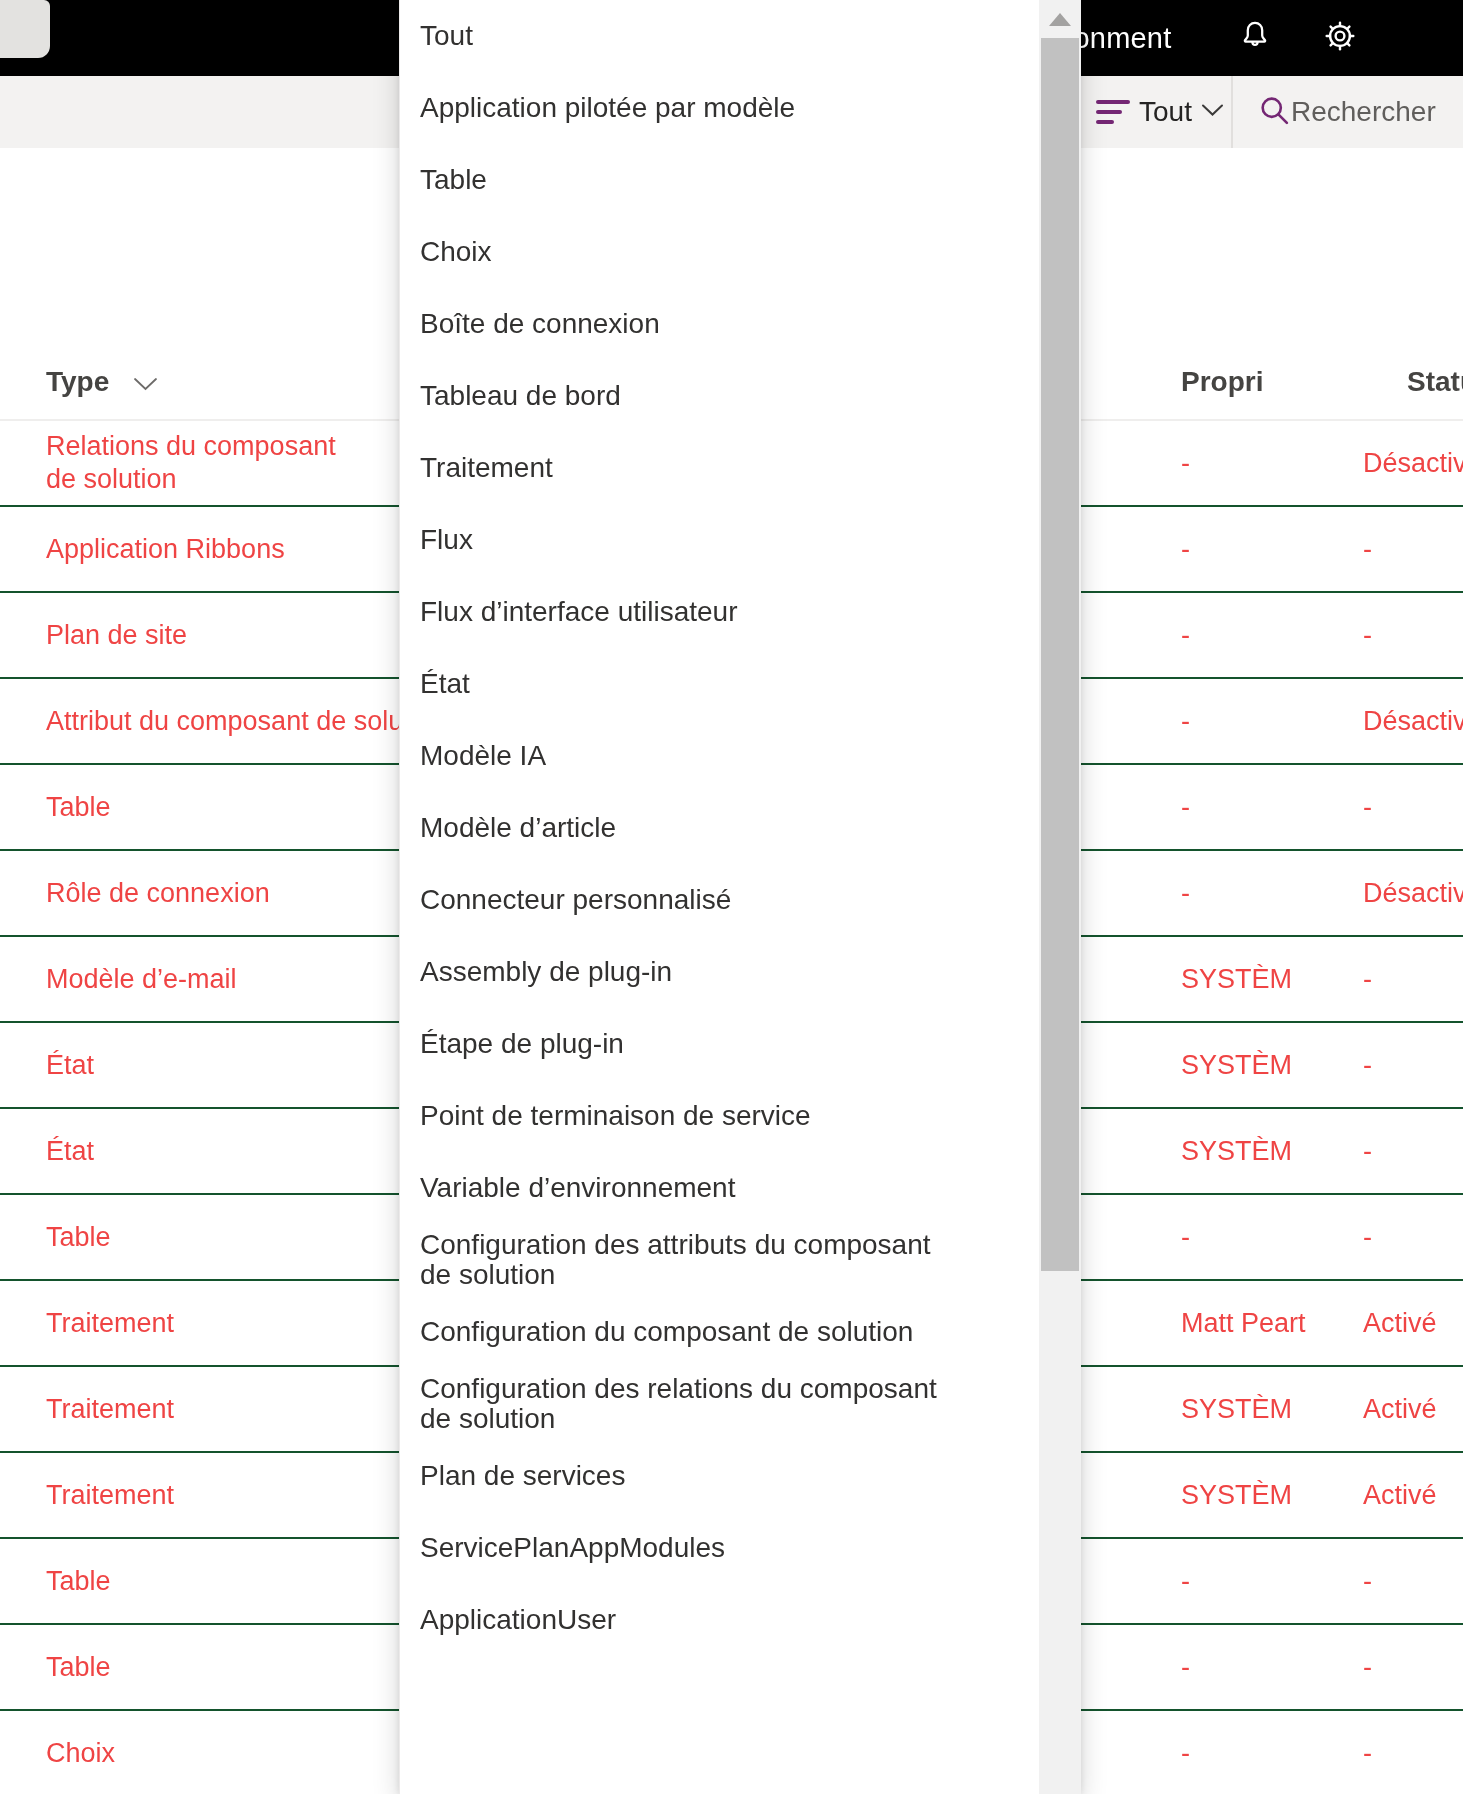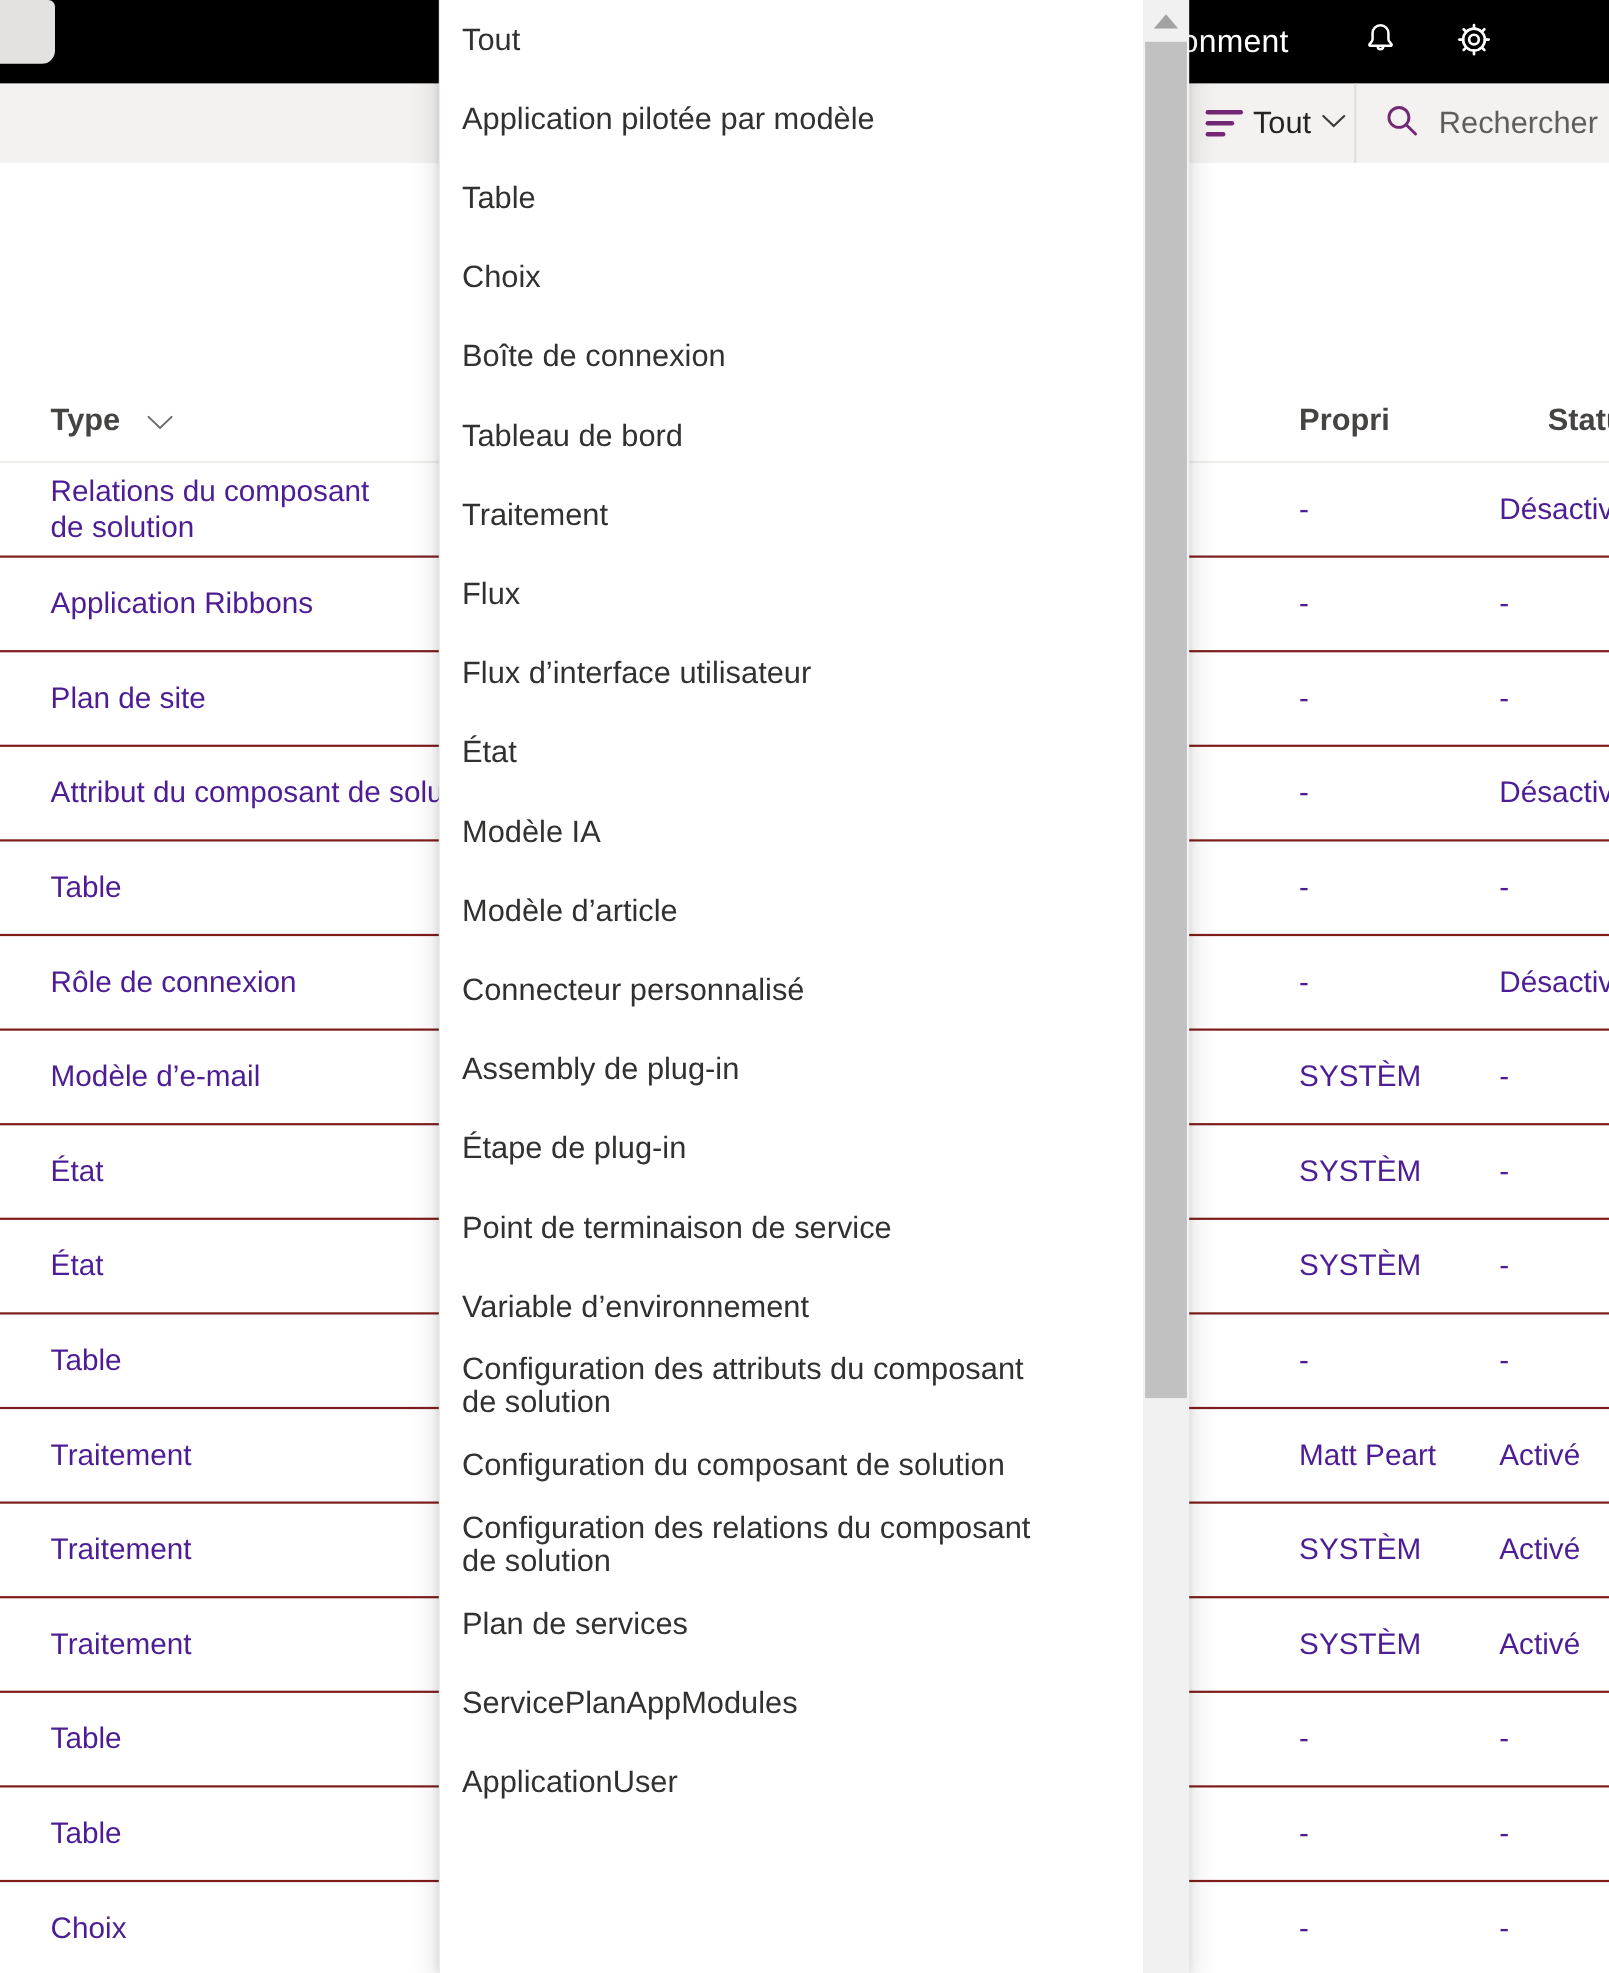--- a/index.html
+++ b/index.html
@@ -15,30 +15,30 @@
   .icon-bell{left:1231px;}
   .icon-gear{left:1316px;}
   
   .toolbar{position:absolute;left:0;top:76px;width:1463px;height:72px;background:#f3f2f1;}
   .filter-btn{position:absolute;left:1096px;top:0;height:72px;display:flex;align-items:center;gap:9px;cursor:pointer;}
   .filter-lines{display:flex;flex-direction:column;gap:6px;}
   .filter-lines span{display:block;height:4px;background:#742774;border-radius:2px;}
   .fl1{width:34px;}.fl2{width:26px;}.fl3{width:18px;}
   .filter-label{font-size:28px;color:#252423;}
   .toolbar-divider{position:absolute;left:1231px;top:0;width:2px;height:72px;background:#e1dfdd;}
-  .search-box{position:absolute;left:1258px;top:0;height:72px;display:flex;align-items:center;gap:17px;}
+  .search-box{position:absolute;left:1258px;top:0;height:72px;display:flex;align-items:center;}
   .search-placeholder{font-size:28px;color:#605e5c;}
   
   .table-header{position:absolute;left:0;top:344px;width:1463px;height:75px;border-bottom:2px solid #efeeed;font-size:28px;font-weight:bold;color:#454442;}
   .th{position:absolute;top:0;height:75px;display:flex;align-items:center;gap:15px;}
   .th-type{left:46px;gap:24px;}
   .th-owner{left:1181px;}
   .th-status{left:1363px;margin-left:44px;}
   .rows{position:absolute;left:0;top:421px;width:1463px;}
-  .row{position:relative;height:84px;border-bottom:2px solid #7f1d1d;font-size:27px;color:#4c1d95;}
+  .row{position:relative;height:84px;border-bottom:2px solid #14532d;font-size:27px;color:#ef4444;}
   .cell{position:absolute;top:50%;transform:translateY(-50%);}
   .cell-type{left:46px;white-space:pre;line-height:33px;}
   .cell-owner{left:1181px;white-space:nowrap;}
   .cell-status{left:1363px;white-space:nowrap;}
   
   .dropdown{
     position:absolute;left:399px;top:0;width:681px;height:1794px;background:#fff;
     border-left:1px solid #eceaea;box-shadow:0 10px 26px rgba(0,0,0,.16),0 0 7px rgba(0,0,0,.10);
   }
   .menu-list{position:absolute;left:0;top:0;width:639px;}

